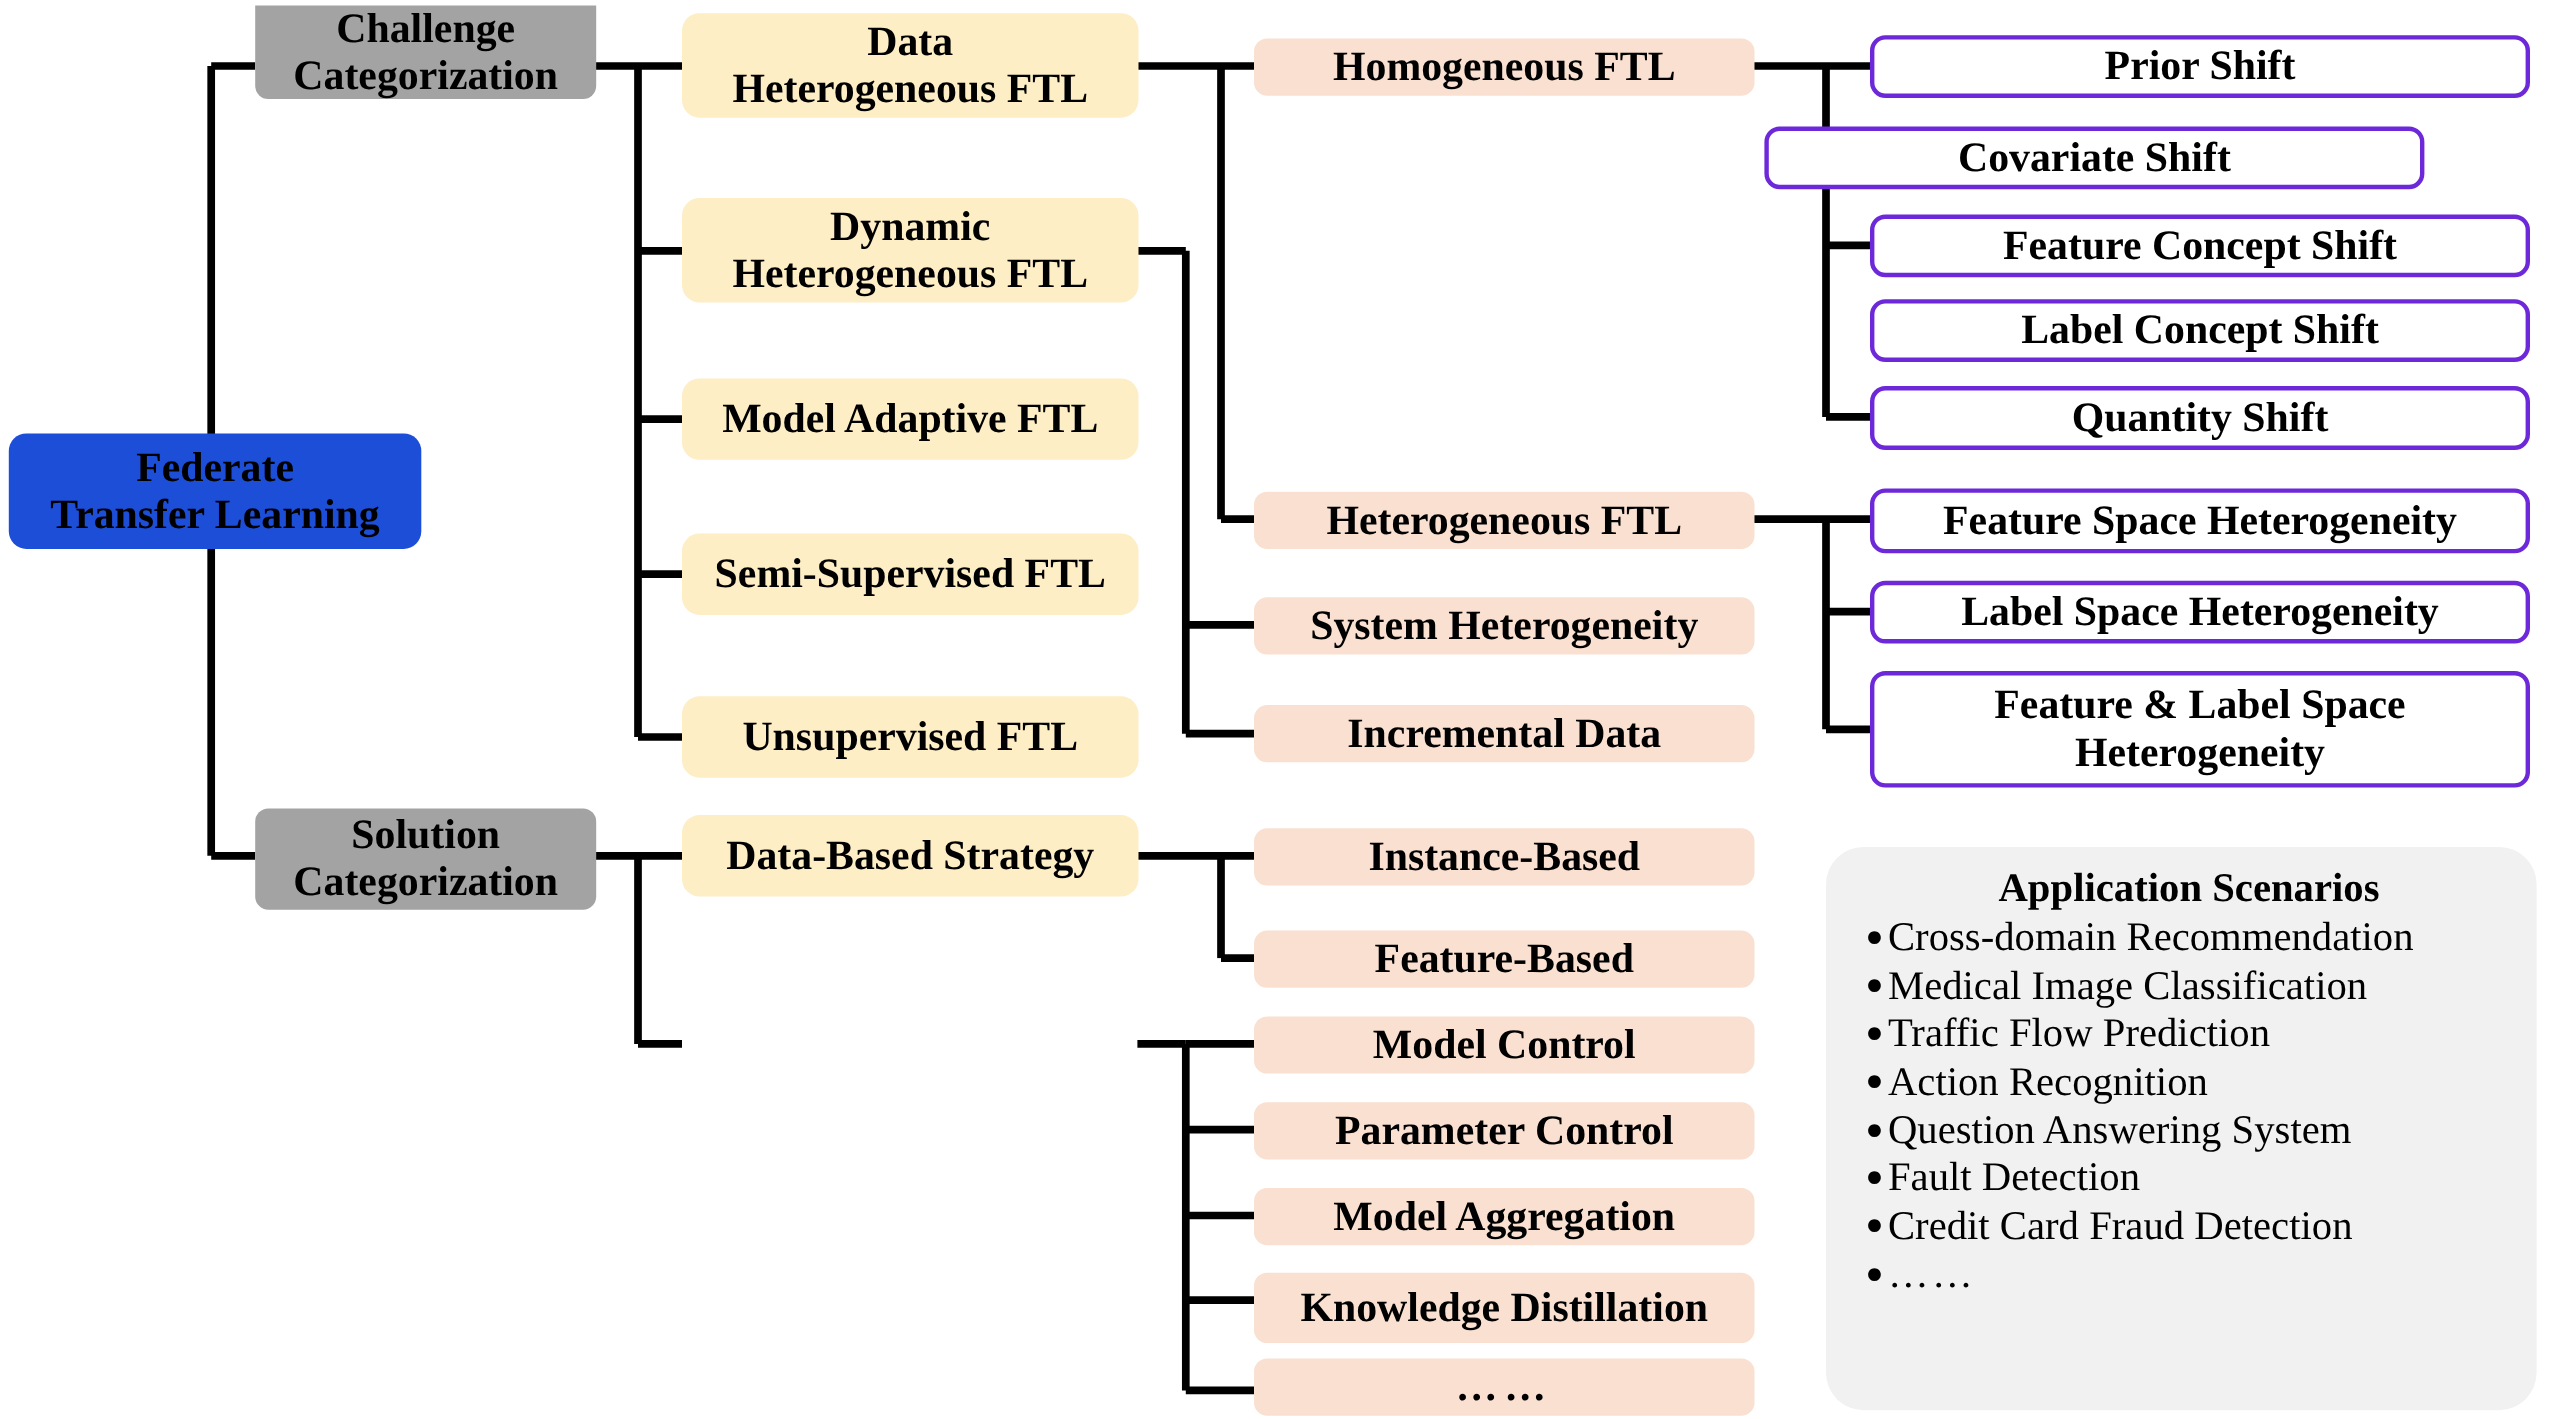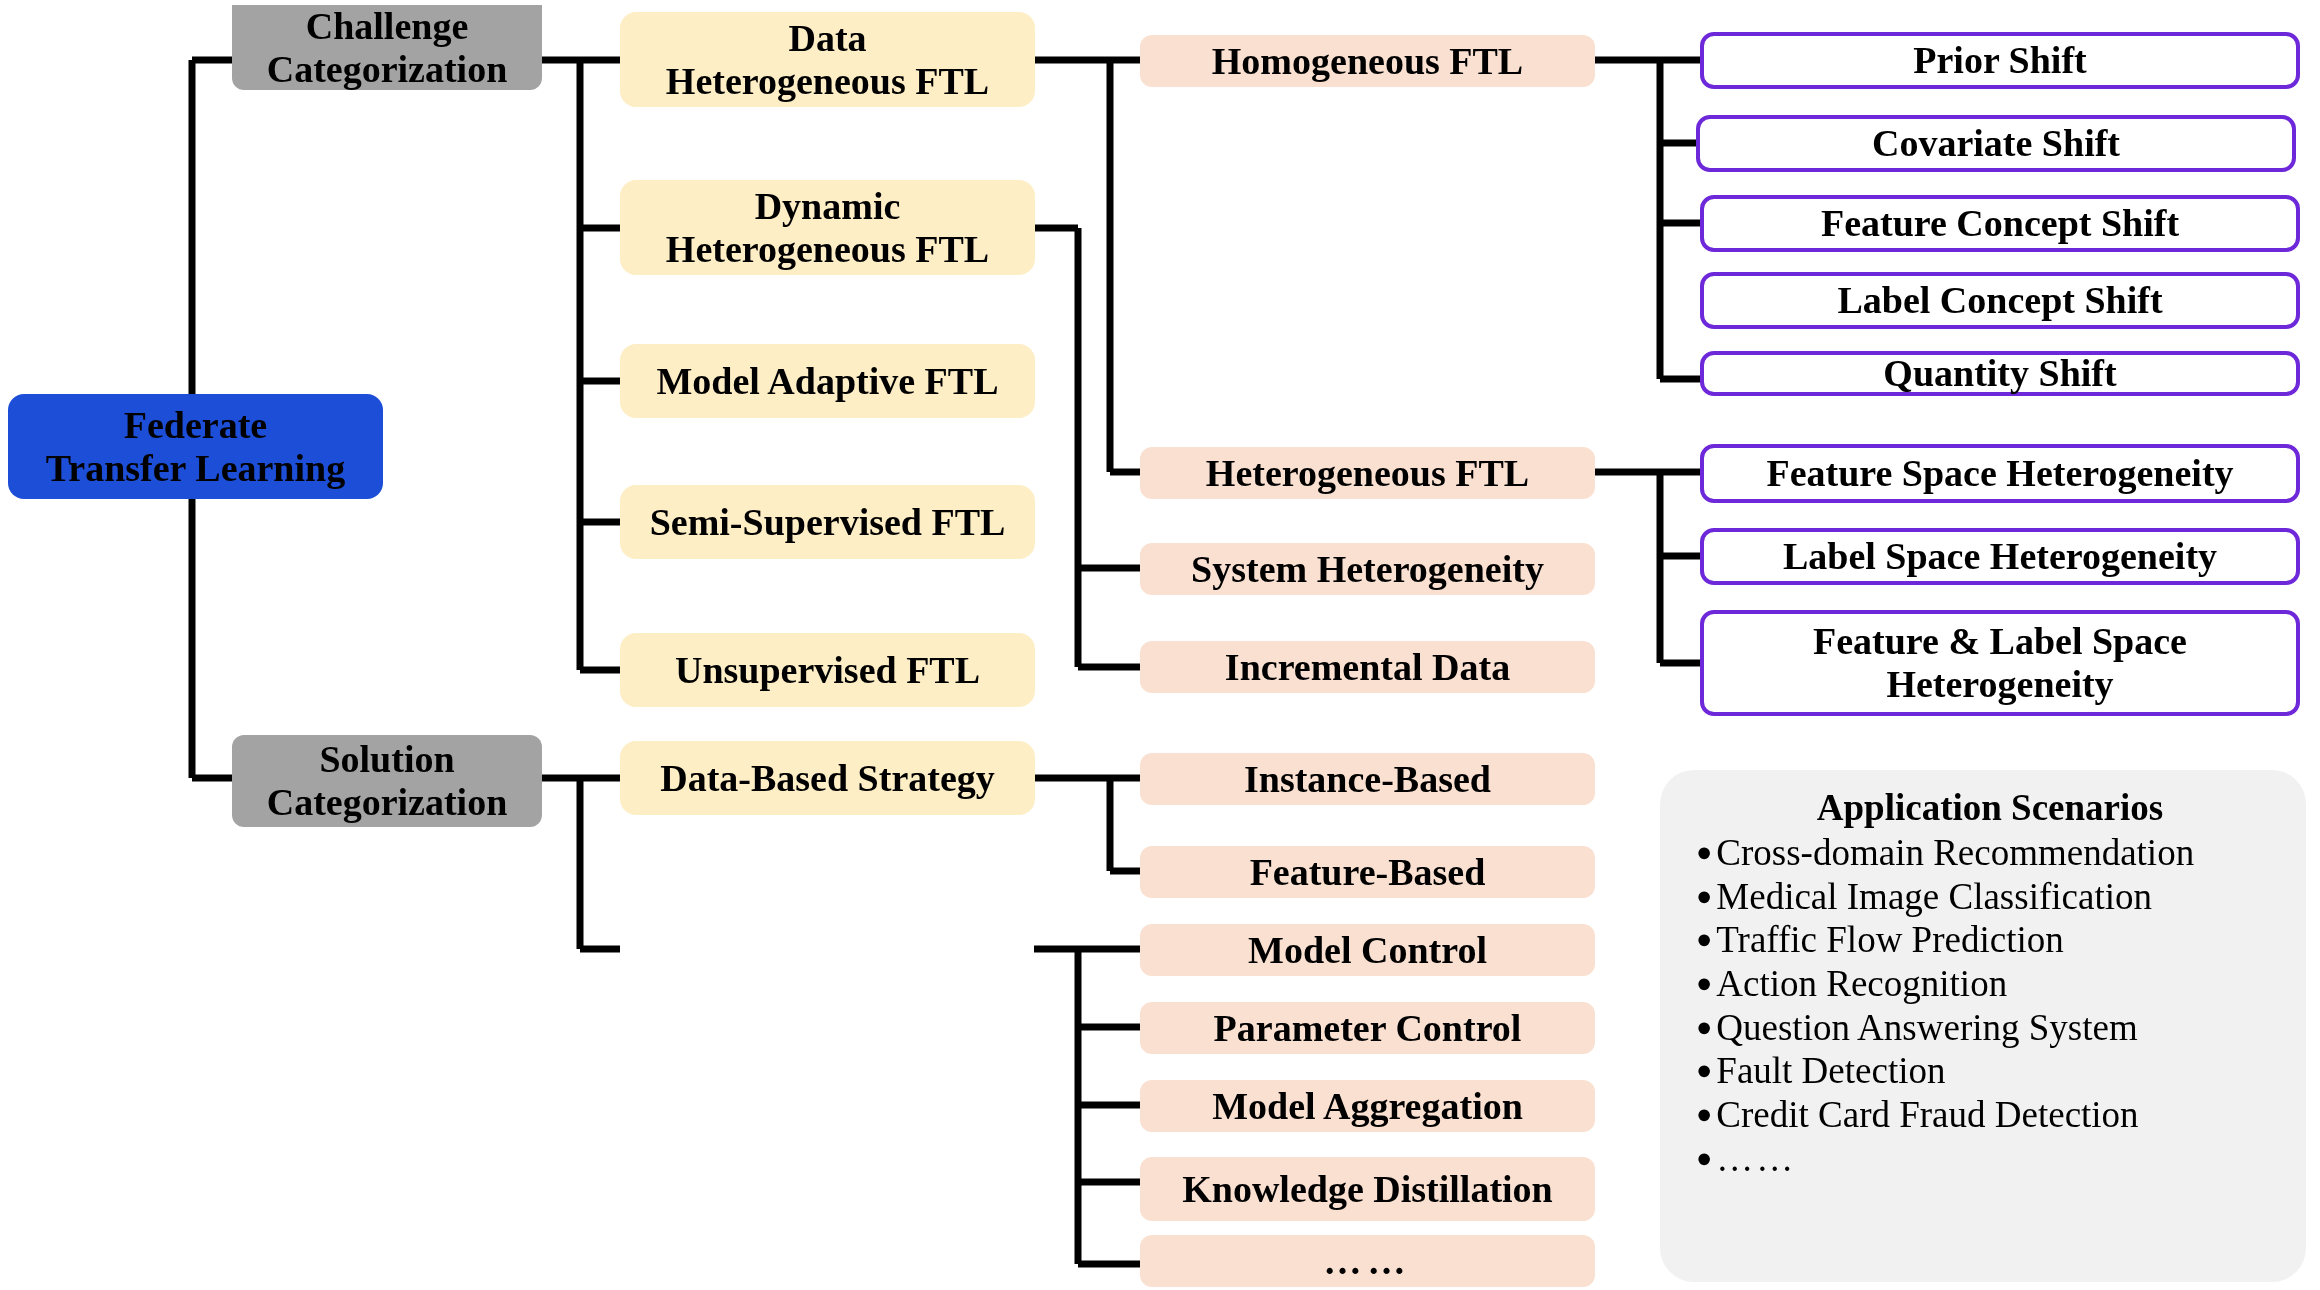--- a/index.html
+++ b/index.html
@@ -164,33 +164,33 @@
   </div>
 
   <div class="node lvl3" style="left:1140px;top:641px;width:455px;height:52px;">
     <span>Incremental Data</span>
   </div>
 
   <div class="node leaf" style="left:1700px;top:32px;width:600px;height:57px;">
     <span>Prior Shift</span>
   </div>
 
-  <div class="node leaf" style="left:1696px;top:115px;width:600px;height:57px;text-align:center;">
+  <div class="node leaf" style="left:1604px;top:115px;width:600px;height:57px;text-align:center;">
     <span>Covariate Shift</span>
   </div>
 
   <div class="node leaf" style="left:1700px;top:195px;width:600px;height:57px;">
     <span>Feature Concept Shift</span>
   </div>
 
   <div class="node leaf" style="left:1700px;top:272px;width:600px;height:57px;">
     <span>Label Concept Shift</span>
   </div>
 
-  <div class="node leaf" style="left:1700px;top:351px;width:600px;height:45px;">
+  <div class="node leaf" style="left:1700px;top:351px;width:600px;height:58px;">
     <span>Quantity Shift</span>
   </div>
 
   <div class="node leaf" style="left:1700px;top:444px;width:600px;height:59px;">
     <span>Feature Space Heterogeneity</span>
   </div>
 
   <div class="node leaf" style="left:1700px;top:528px;width:600px;height:57px;">
     <span>Label Space Heterogeneity</span>
   </div>

